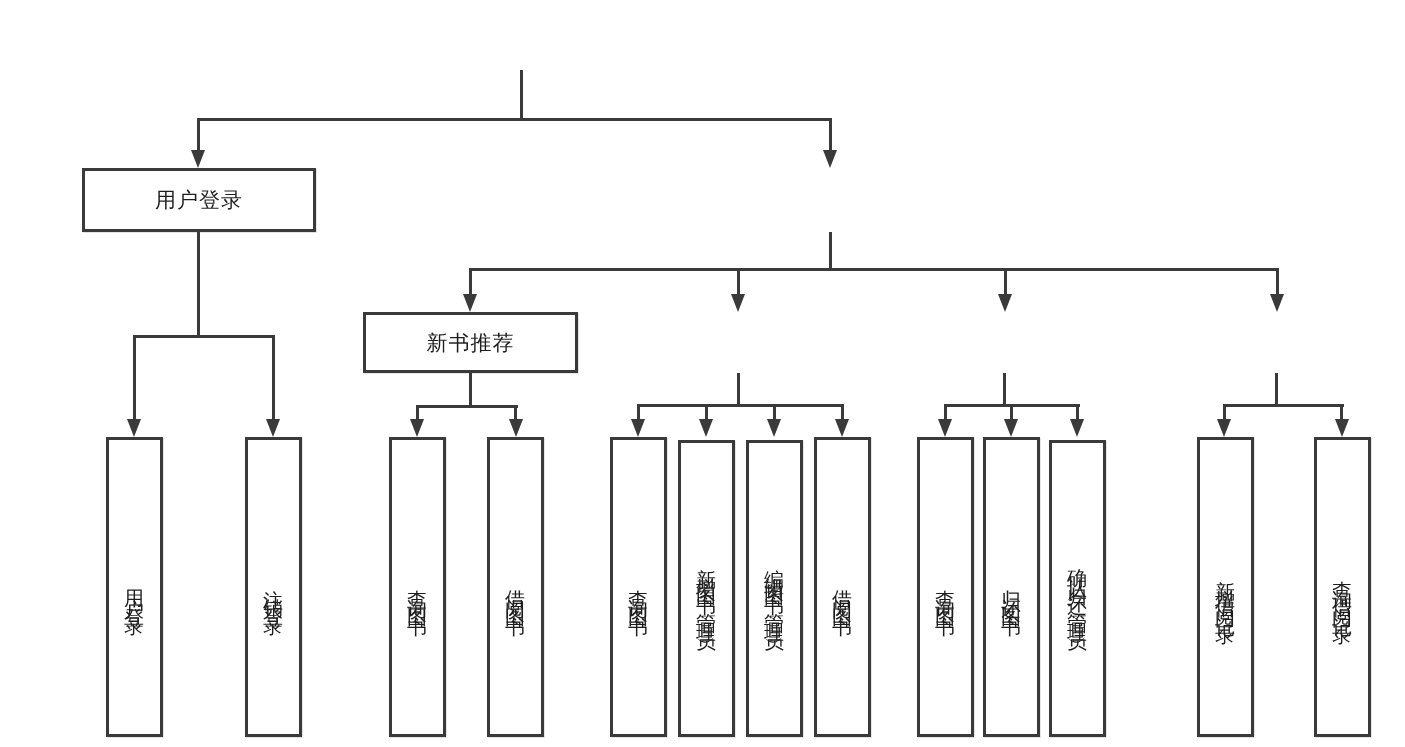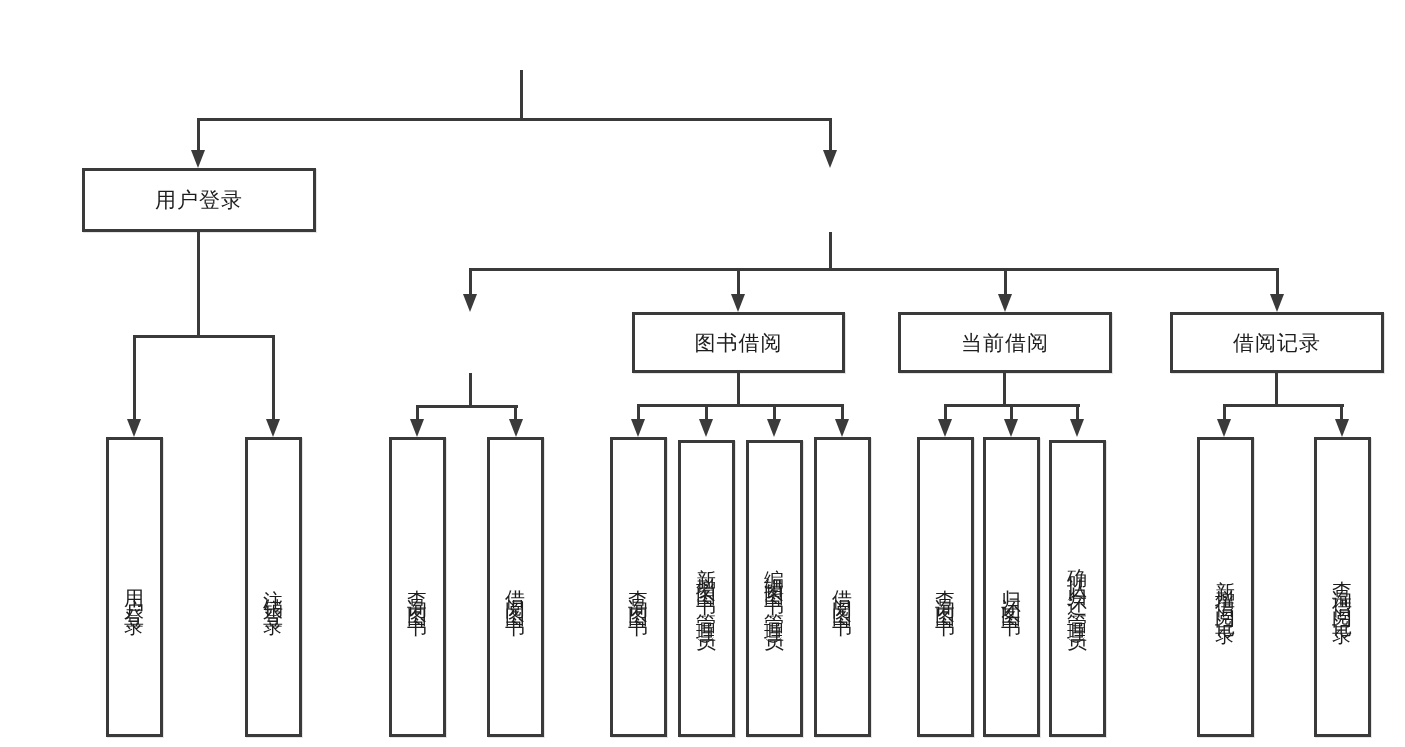--- a/index.html
+++ b/index.html
@@ -59,28 +59,22 @@
   <div class="line" style="left:469px;top:268px;width:810px;height:3px"></div>
   <div class="line" style="left:469px;top:268px;width:3px;height:28px"></div>
   <div class="line" style="left:737px;top:268px;width:3px;height:28px"></div>
   <div class="line" style="left:1004px;top:268px;width:3px;height:28px"></div>
   <div class="line" style="left:1276px;top:268px;width:3px;height:28px"></div>
   <div class="arrow" style="left:463px;top:294px"></div>
   <div class="arrow" style="left:731px;top:294px"></div>
   <div class="arrow" style="left:998px;top:294px"></div>
   <div class="arrow" style="left:1270px;top:294px"></div>
 
-  <div class="box hbox" style="left:632px;top:312px;width:213px;height:61px">
-    <span>图书借阅</span>
-  </div>
-  <div class="box hbox" style="left:898px;top:312px;width:214px;height:61px">
-    <span>当前借阅</span>
-  </div>
-  <div class="box hbox" style="left:1170px;top:312px;width:214px;height:61px">
-    <span>借阅记录</span>
+  <div class="box hbox" style="left:363px;top:312px;width:215px;height:61px">
+    <span>新书推荐</span>
   </div>
 
   <div class="line" style="left:469px;top:373px;width:3px;height:34px"></div>
   <div class="line" style="left:416px;top:405px;width:102px;height:3px"></div>
   <div class="line" style="left:416px;top:405px;width:3px;height:16px"></div>
   <div class="line" style="left:514px;top:405px;width:3px;height:16px"></div>
   <div class="arrow" style="left:410px;top:419px"></div>
   <div class="arrow" style="left:509px;top:419px"></div>
 
   <div class="line" style="left:737px;top:373px;width:3px;height:33px"></div>

